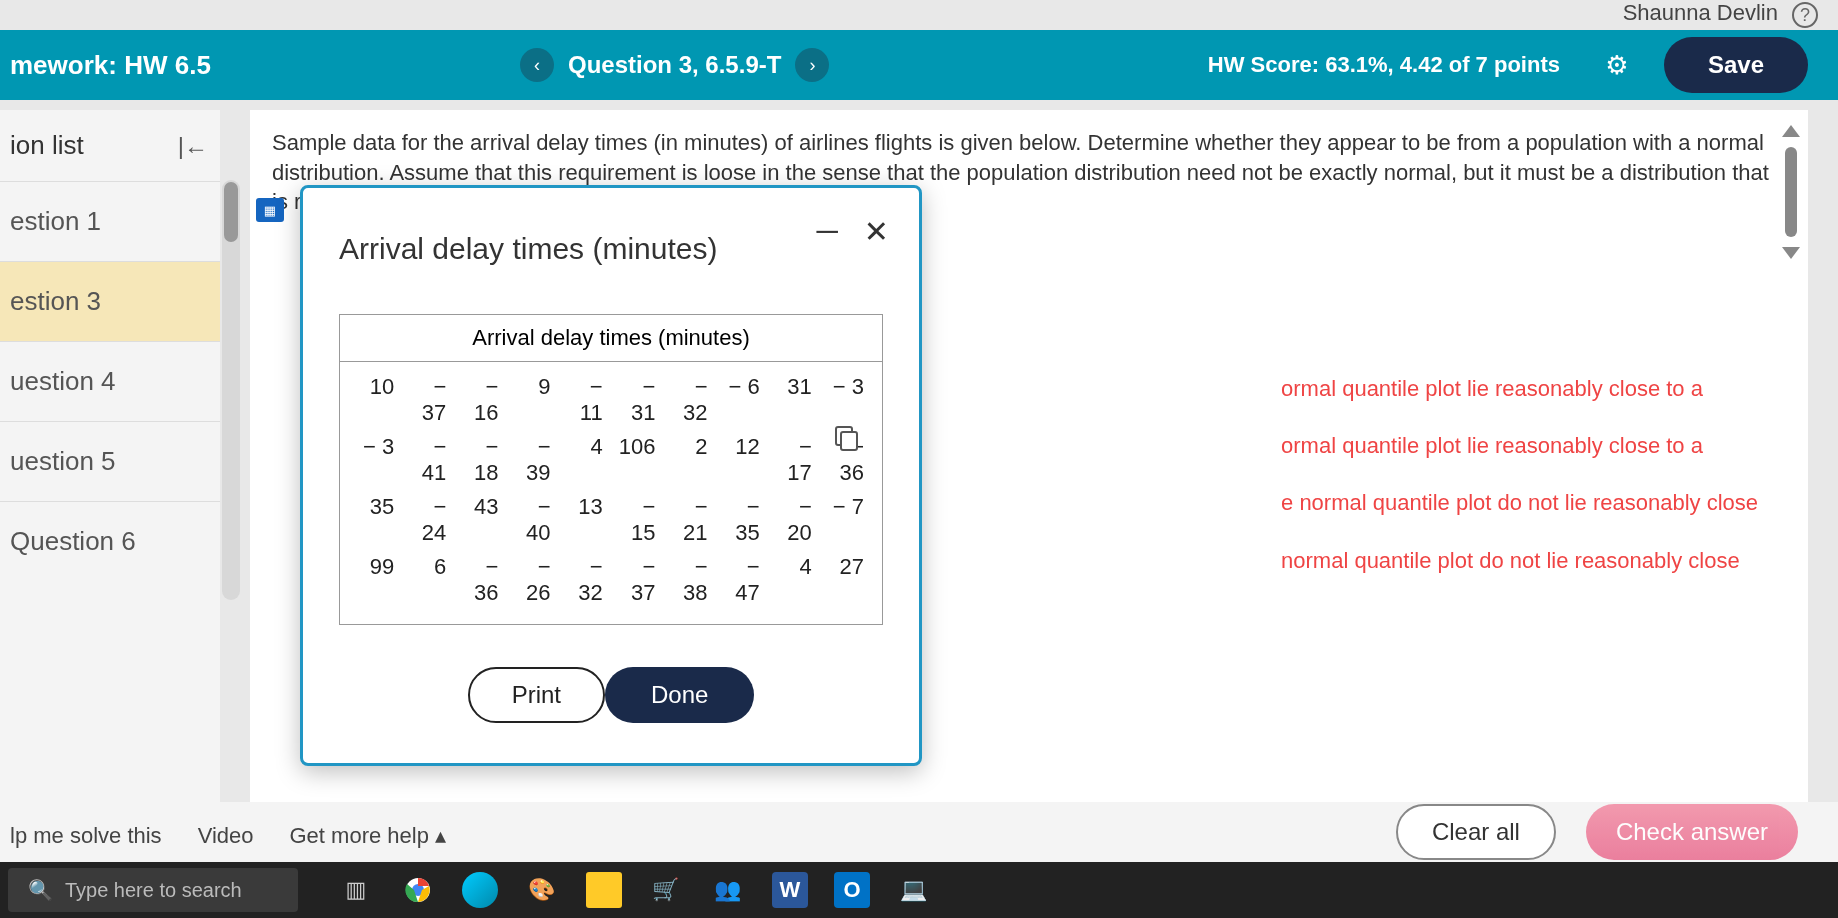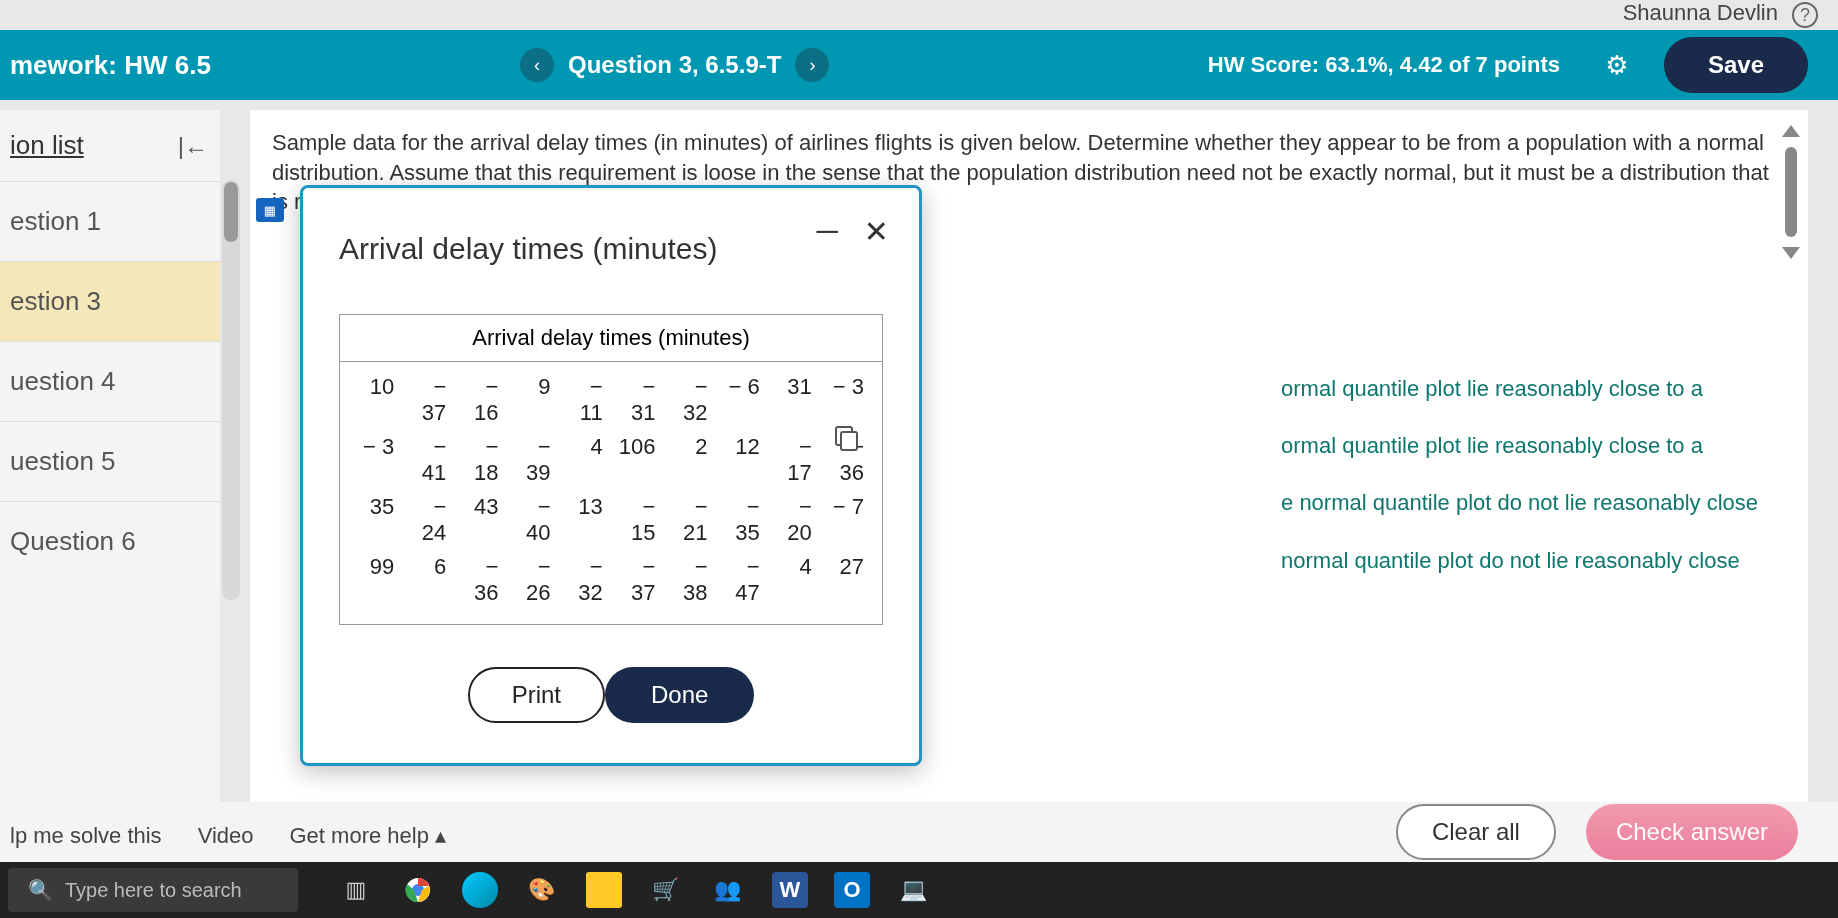--- a/index.html
+++ b/index.html
@@ -14,42 +14,42 @@
   .nav-btn { width:34px; height:34px; border-radius:50%; background:#0b6f86; display:flex; align-items:center; justify-content:center; cursor:pointer; font-size:18px; }
   .q-label { font-size:24px; font-weight:bold; }
   .score-block { margin-left:auto; margin-right:40px; font-size:22px; line-height:1.3; }
   .score-block .row1 { font-weight:bold; }
   .score-block .row2 { display:flex; align-items:center; gap:8px; }
   .radio-empty { width:20px; height:20px; border:2.5px solid #fff; border-radius:50%; display:inline-block; }
   .gear { width:34px; height:34px; display:flex; align-items:center; justify-content:center; cursor:pointer; font-size:26px; margin-right:30px; }
   .save-btn { background:#1a2a4a; color:#fff; border:none; border-radius:30px; padding:14px 44px; font-size:24px; font-weight:bold; cursor:pointer; }
 
   .sidebar { position:absolute; top:110px; left:0; width:220px; bottom:100px; background:#f4f4f4; }
-  .side-title { font-size:26px; color:#333; padding:20px 0 20px 10px;text-decoration:underline; }
+  .side-title { font-size:26px; color:#333; padding:20px 0 20px 10px; }
   .side-collapse { position:absolute; top:22px; right:12px; font-size:24px; color:#555; cursor:pointer; }
   .q-item { padding:24px 0 24px 10px; font-size:26px; color:#555; border-top:1px solid #ddd; }
   .q-item.active { background:#f6e7b8; }
 
   .scrollbar-sidebar { position:absolute; top:180px; left:222px; width:18px; height:420px; background:#d8d8d8; border-radius:10px; }
   .scroll-thumb { position:absolute; top:2px; left:2px; width:14px; height:60px; background:#999; border-radius:8px; }
 
   .main { position:absolute; top:110px; left:250px; right:30px; bottom:100px; background:#fff; padding:18px 22px; }
   .prompt-text { font-size:22px; color:#333; line-height:1.35; }
 
   .blue-square { position:absolute; top:88px; left:6px; width:28px; height:24px; background:#1565c0; border-radius:3px; display:flex; align-items:center; justify-content:center; color:#fff; font-size:13px; }
 
   .main-scroll { position:absolute; top:15px; right:6px; width:22px; height:160px; }
   .ms-triangle-up { width:0; height:0; border-left:9px solid transparent; border-right:9px solid transparent; border-bottom:12px solid #888; margin:0 auto 10px; cursor:pointer; }
   .ms-track { width:12px; height:90px; background:#888; border-radius:8px; margin:0 auto 10px; }
   .ms-triangle-down { width:0; height:0; border-left:9px solid transparent; border-right:9px solid transparent; border-top:12px solid #888; margin:0 auto; cursor:pointer; }
 
   .behind-options { position:absolute; top:260px; left:66px; font-size:22px; color:#444; line-height:3.8; }
   .behind-options .ls { position:absolute; top:-92px; left:0; }
   .behind-options .radio { display:inline-block; width:22px; height:22px; border:2px solid #666; border-radius:50%; vertical-align:middle; margin-right:8px; }
-  .behind-right { position:absolute; right:50px; top:250px; font-size:22px; color:#0f766e; line-height:2.6; }
+  .behind-right { position:absolute; right:50px; top:250px; font-size:22px; color:#ef4444; line-height:2.6; }
 
   .modal { position:absolute; top:185px; left:300px; width:622px; background:#fff; border:3px solid #2196c4; border-radius:8px; padding:44px 36px 40px; box-shadow:0 6px 24px rgba(0,0,0,.25); }
   .modal-title { font-size:30px; color:#333; }
   .modal-ctrls { position:absolute; top:26px; right:30px; font-size:30px; color:#333; display:flex; gap:26px; }
   .modal-ctrls span { cursor:pointer; }
   .table-wrap { margin-top:48px; border:1px solid #999; }
   .table-wrap .thead { text-align:center; padding:10px 0; font-size:22px; border-bottom:1px solid #999; }
   .data-grid { display:grid; grid-template-columns:repeat(10, 1fr); padding:8px 10px 14px; }
   .data-grid span { text-align:right; padding:4px 8px; font-size:22px; color:#222; }
   .copy-icon { position:absolute; top:238px; right:62px; width:22px; height:22px; cursor:pointer; }

